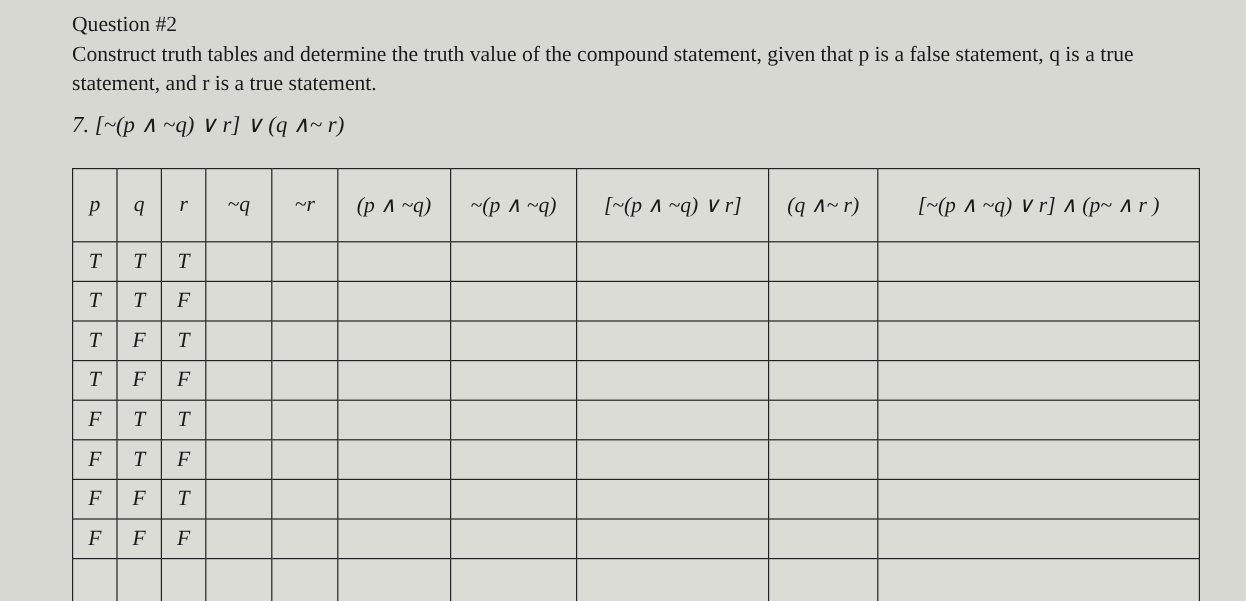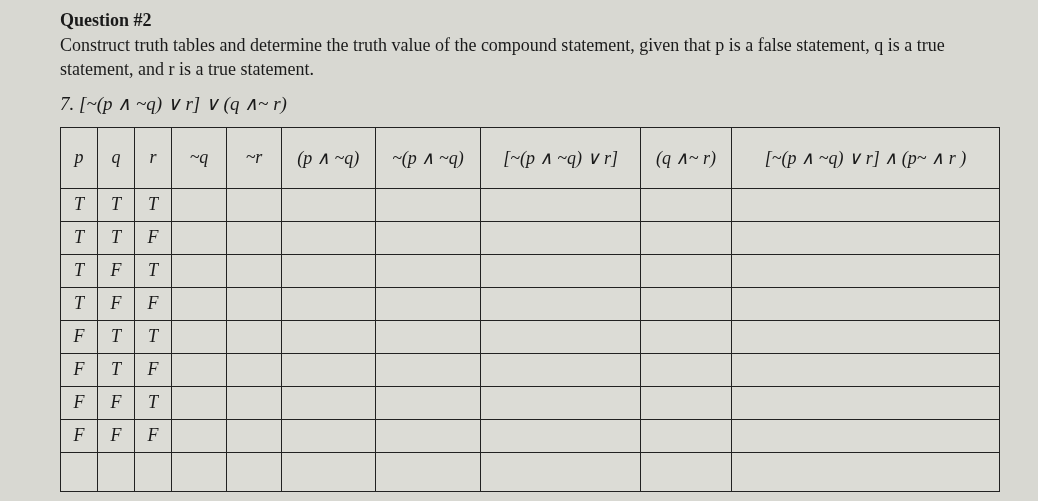--- a/index.html
+++ b/index.html
@@ -5,23 +5,23 @@
   html,body{margin:0;padding:0}
   body{
     width:1038px;height:501px;
     background:#d8d8d2;
     font-family:"Times New Roman",Times,serif;
     color:#1a1a1a;
     box-sizing:border-box;
     padding:10px 30px 20px 60px;
     position:relative;
   }
-  .heading{font-size:18px;font-weight:bold;margin:0 0 2px 0}
+  .heading{font-size:18px;font-weight:normal;margin:0 0 2px 0}
   .instructions{font-size:18px;line-height:1.35;margin:0 0 10px 0;max-width:930px}
-  .equation{font-size:19px;font-style:italic;margin:4px 0 12px 0}
+  .equation{font-size:19px;font-style:italic;margin:4px 0 24px 0}
   table{
     border-collapse:collapse;
     background:rgba(255,255,255,0.1);
     width:940px;
   }
   th,td{
     border:1px solid #222;
     text-align:center;
     font-style:italic;
     font-family:"Times New Roman",serif;

